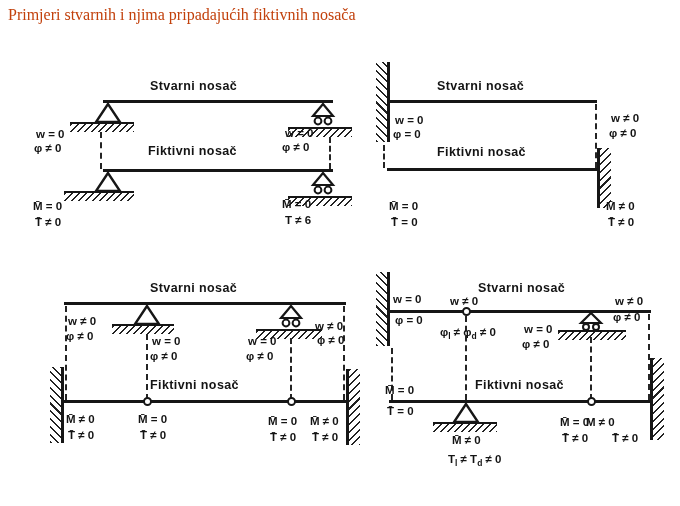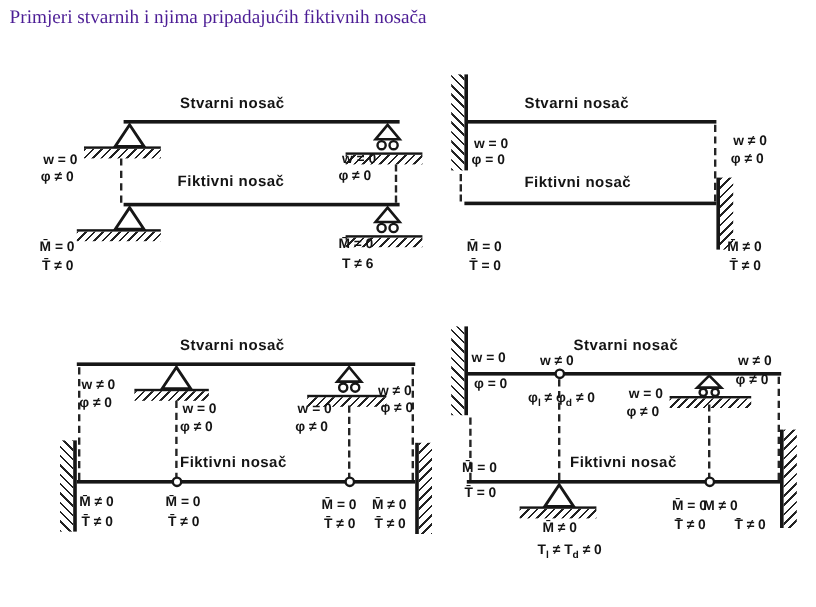--- a/index.html
+++ b/index.html
@@ -1,18 +1,18 @@
 <!DOCTYPE html>
 <html><head>
 <meta charset="utf-8">
 <style>
   html,body{margin:0;padding:0;background:#fff;}
   #page{position:relative;width:680px;height:506px;background:#ffffff;overflow:hidden;
         font-family:"Liberation Sans",sans-serif;}
-  #main-title{position:absolute;left:8px;top:6px;font:16px "Liberation Serif",serif;color:#4c1d95;white-space:nowrap;}
+  #main-title{position:absolute;left:8px;top:6px;font:16px "Liberation Serif",serif;color:#c2410c;white-space:nowrap;}
   .lbl{position:absolute;font:bold 11.5px "Liberation Sans",sans-serif;color:#141414;white-space:nowrap;}
   .ttl{position:absolute;font:bold 12.5px "Liberation Sans",sans-serif;color:#141414;white-space:nowrap;letter-spacing:.4px;}
   .beam{position:absolute;height:3px;background:#161616;}
   .dash{position:absolute;width:0;border-left:2px dashed #242424;}
   .gnd{position:absolute;height:8px;border-top:2.5px solid #161616;
        background:repeating-linear-gradient(135deg,#222 0 1.5px,transparent 1.5px 5px);}
   .wl{position:absolute;width:11px;border-right:3px solid #161616;
       background:repeating-linear-gradient(45deg,#222 0 1.5px,transparent 1.5px 5.5px);}
   .wr{position:absolute;width:11px;border-left:3px solid #161616;
       background:repeating-linear-gradient(135deg,#222 0 1.5px,transparent 1.5px 5.5px);}

